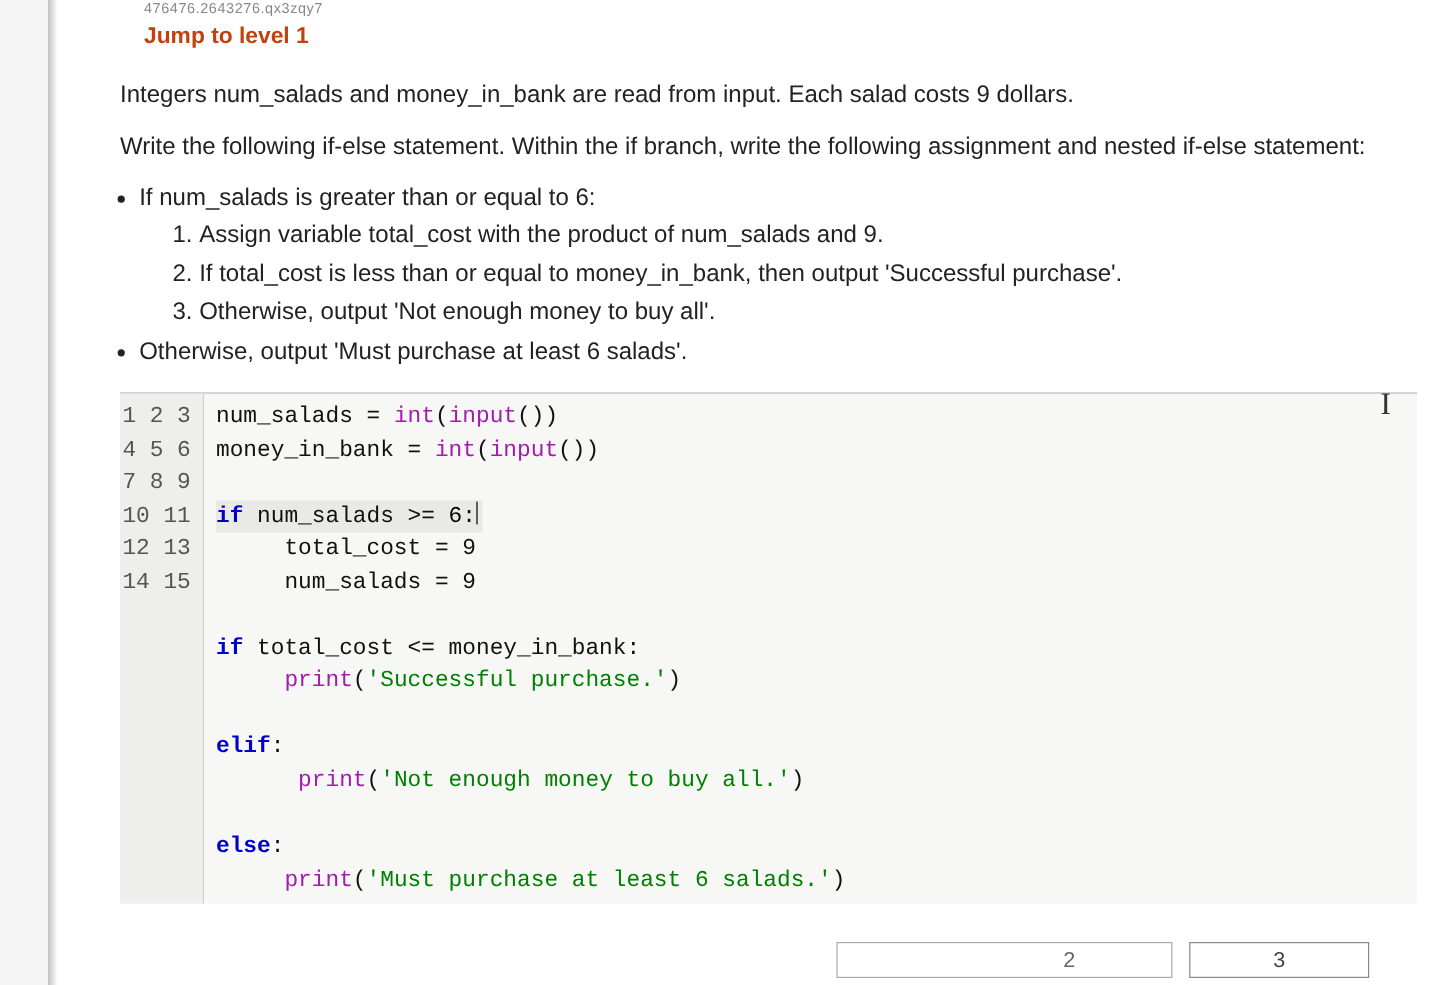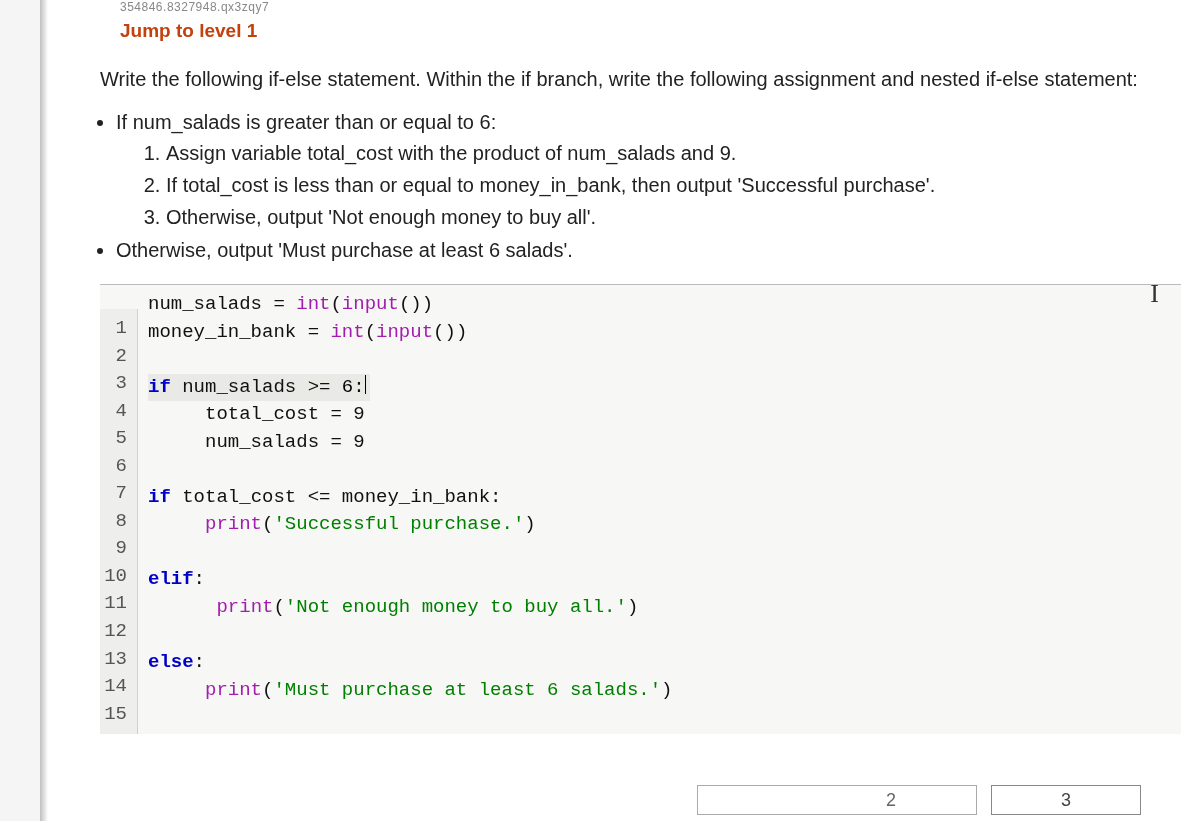--- a/index.html
+++ b/index.html
@@ -90,29 +90,28 @@
     right: 22px;
     top: -6px;
     font-family: serif;
     font-size: 26px;
     color: #333;
   }
   .editor {
     display: flex;
   }
   .gutter {
-    width: 38px;
+    width: 70px;
     text-align: right;
     color: #555;
     padding: 6px 10px 6px 0;
     border-right: 1px solid #d0d0d0;
     background: #eeeeec;
     line-height: 1.45;
     user-select: none;
-    margin-top: 24px;
   }
   .code {
     padding: 6px 0 6px 10px;
     line-height: 1.45;
     white-space: pre;
     flex: 1;
     color: #111;
   }
   .hl-line {
     background: #e9e9e5;
@@ -155,24 +154,25 @@
     padding-right: 80px;
     border-color: #aaa;
     color: #666;
   }
 </style>
 </head>
 <body>
 
 <div class="page">
 
-  <div class="id-string">354846.8327948.qx3zqy7</div>
+  <div class="id-string">476476.2643276.qx3zqy7</div>
   <a class="jump-link">Jump to level 1</a>
 
   <div class="problem">
+    <p>Integers num_salads and money_in_bank are read from input. Each salad costs 9 dollars.</p>
     <p>Write the following if-else statement. Within the if branch, write the following assignment and nested if-else statement:</p>
     <ul class="bullets">
       <li>
         <span>If num_salads is greater than or equal to 6:</span>
         <ol>
           <li>Assign variable total_cost with the product of num_salads and 9.</li>
           <li>If total_cost is less than or equal to money_in_bank, then output 'Successful purchase'.</li>
           <li>Otherwise, output 'Not enough money to buy all'.</li>
         </ol>
       </li>

